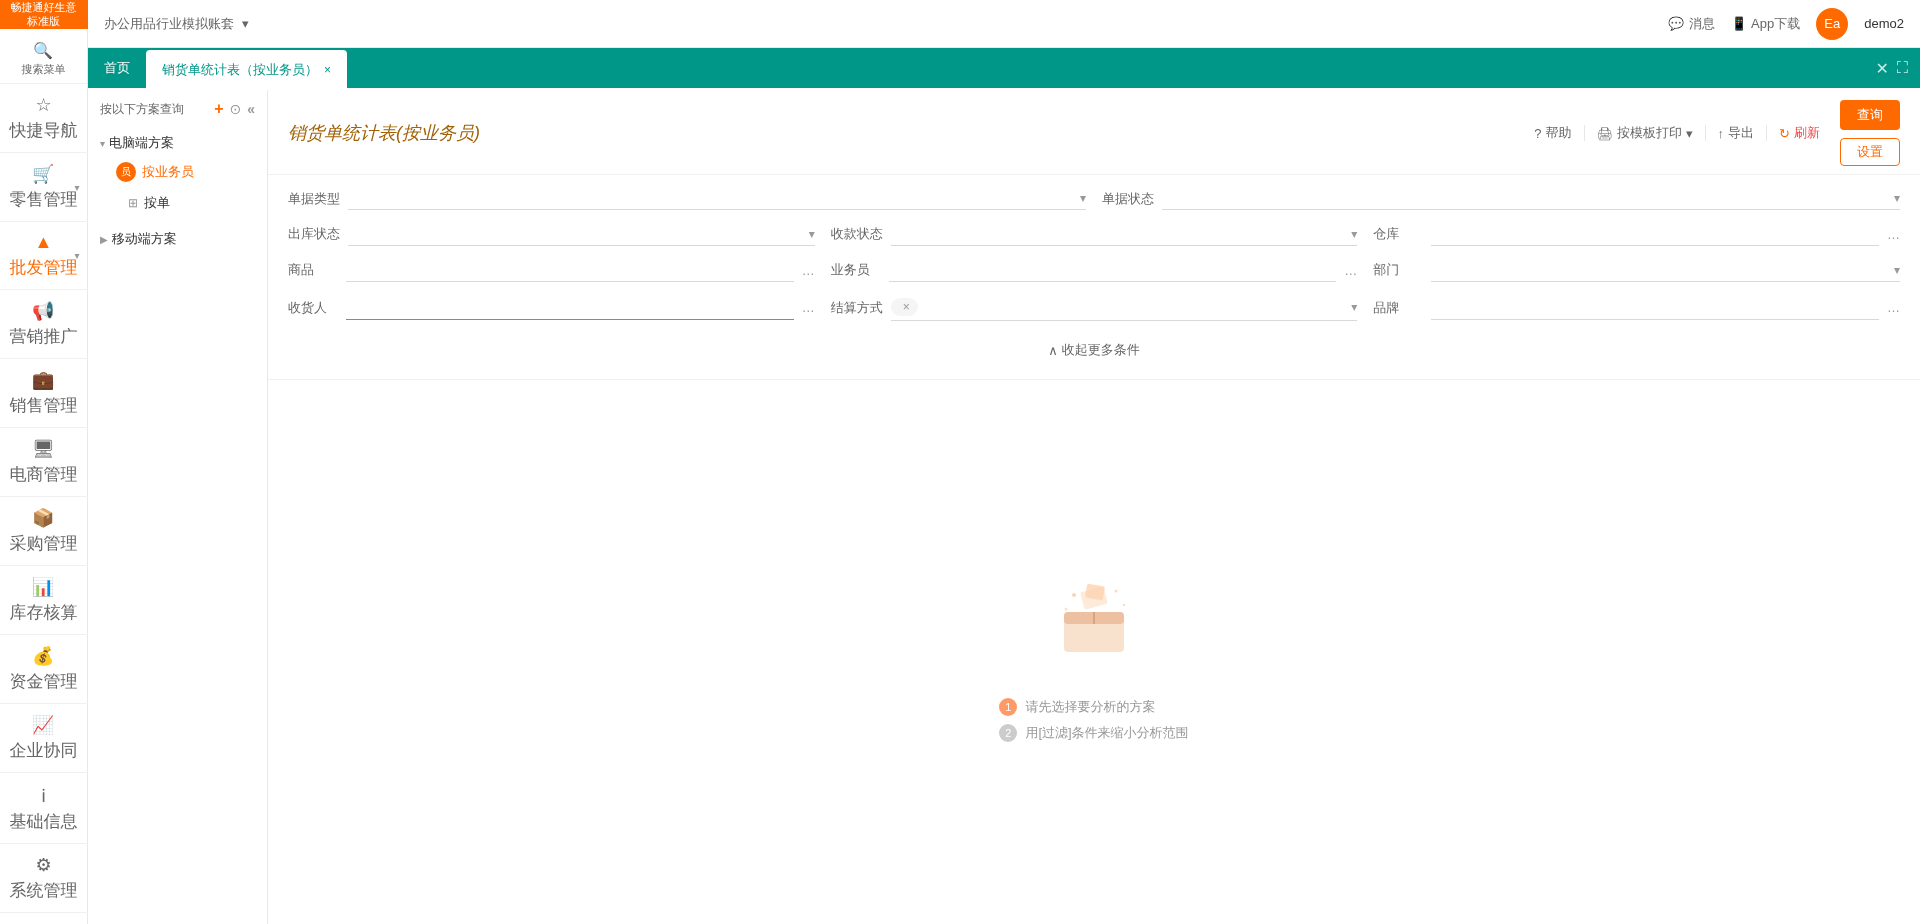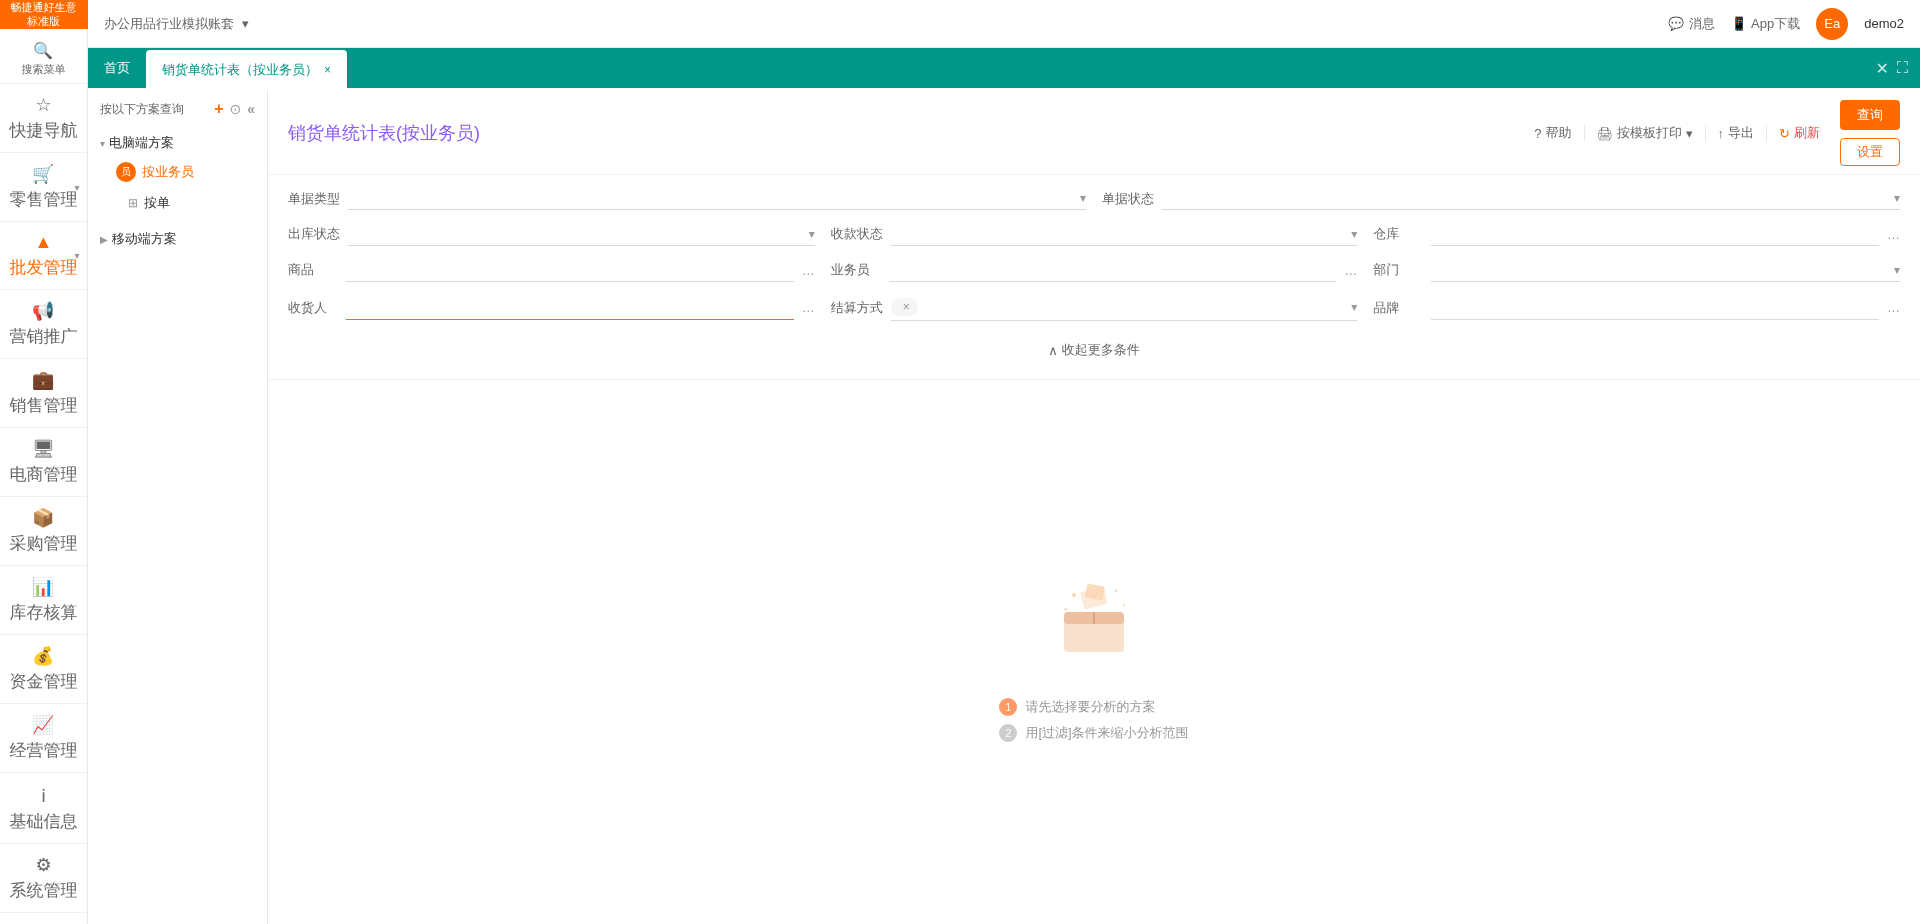--- a/index.html
+++ b/index.html
@@ -58,21 +58,21 @@
     .scheme-sub-item .icon { margin-right: 6px; color: #999; font-size: 12px; }
     .mobile-group { padding: 4px 0; }
     .mobile-group-title { display: flex; align-items: center; padding: 4px 12px; cursor: pointer; color: #333; font-size: 13px; }
     .mobile-group-title .arrow { margin-right: 4px; font-size: 10px; color: #999; }
 
     
     .main-panel { flex: 1; display: flex; flex-direction: column; overflow: hidden; }
 
     
     .page-header { background: #fff; padding: 12px 20px 8px; display: flex; align-items: center; justify-content: space-between; border-bottom: 1px solid #f0f0f0; flex-shrink: 0; }
-    .page-title { font-size: 18px; font-weight: 500; color: #8b5cf6; }
+    .page-title { font-size: 18px; font-weight: 500; color: #a16207; font-style: italic; }
     .page-actions { display: flex; align-items: center; gap: 12px; }
     .page-action { display: flex; align-items: center; gap: 4px; color: #666; font-size: 13px; cursor: pointer; }
     .export-btn { display: flex; align-items: center; gap: 4px; color: #666; font-size: 13px; cursor: pointer; }
     .refresh-btn { display: flex; align-items: center; gap: 4px; color: #ff6a00; font-size: 13px; cursor: pointer; }
     .query-btn { background: #ff6a00; color: #fff; border: none; padding: 6px 4px; border-radius: 4px; cursor: pointer; font-size: 13px; }
     .set-btn { background: #fff; color: #ff6a00; border: 1px solid #ff6a00; padding: 4px 16px; border-radius: 4px; cursor: pointer; font-size: 13px; margin-top: 4px; }
 
     
     .filter-area { background: #fff; padding: 12px 20px; border-bottom: 1px solid #f0f0f0; flex-shrink: 0; }
     .filter-row { display: flex; align-items: center; gap: 16px; margin-bottom: 12px; }
@@ -153,21 +153,21 @@
   <div class="sidebar-item">
     <span class="icon">📊</span>
     <span class="label">库存核算</span>
   </div>
   <div class="sidebar-item">
     <span class="icon">💰</span>
     <span class="label">资金管理</span>
   </div>
   <div class="sidebar-item">
     <span class="icon">📈</span>
-    <span class="label">经营管理</span>
+    <span class="label">企业协同</span>
   </div>
   <div class="sidebar-item">
     <span class="icon">ℹ</span>
     <span class="label">基础信息</span>
   </div>
   <div class="sidebar-item">
     <span class="icon">⚙</span>
     <span class="label">系统管理</span>
   </div>
   <div class="sidebar-item">

